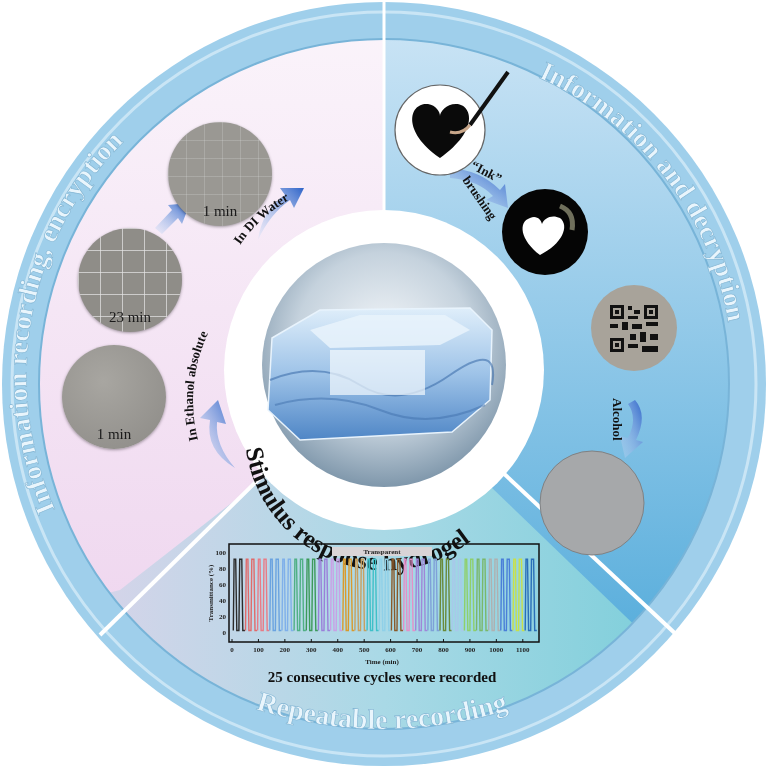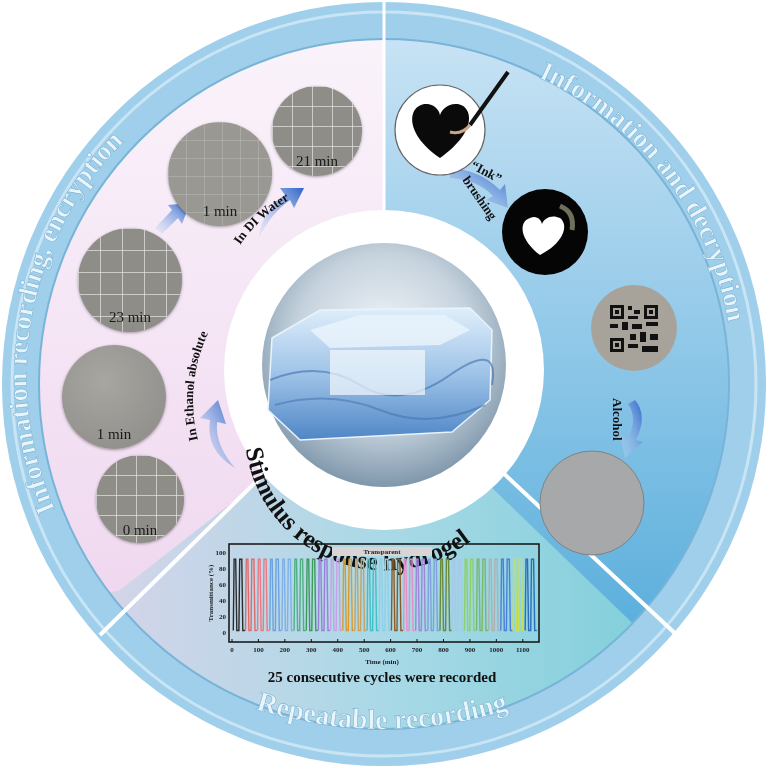--- a/index.html
+++ b/index.html
@@ -227,28 +227,22 @@
           <text x="226" y="587.0909090909091">60</text>
           <text x="226" y="571.2727272727273">80</text>
           <text x="226" y="555.4545454545455">100</text>
         </g>
       <text x="382" y="664" font-family="Liberation Serif, serif" font-size="7" font-weight="bold" text-anchor="middle" fill="#222"><tspan id="t-xlabel">Time (min)</tspan></text>
       <text x="213" y="593" font-family="Liberation Serif, serif" font-size="7" font-weight="bold" text-anchor="middle" fill="#222" transform="rotate(-90 213 593)"><tspan id="t-ylabel">Transmittance (%)</tspan></text>
     </g>
     <text x="382" y="682" font-family="Liberation Serif, serif" font-size="15" font-weight="bold" text-anchor="middle" fill="#111"><tspan id="t-caption">25 consecutive cycles were recorded</tspan></text>
   </svg>
 
-  <div class="disc grid-disc" style="left:96px;top:455px;width:88px;height:88px;">
-    <span class="disc-label" style="bottom:4px;">0 min</span>
-  </div>
   <div class="disc plain-disc" style="left:62px;top:345px;width:104px;height:104px;">
     <span class="disc-label" style="bottom:6px;">1 min</span>
   </div>
   <div class="disc grid-disc" style="left:78px;top:228px;width:104px;height:104px;background-size:22px 22px;">
     <span class="disc-label" style="bottom:6px;margin-top:44px;">23 min</span>
   </div>
   <div class="disc faint-grid" style="left:168px;top:122px;width:104px;height:104px;">
     <span class="disc-label" style="bottom:6px;">1 min</span>
   </div>
-  <div class="disc grid-disc" style="left:272px;top:86px;width:90px;height:90px;">
-    <span class="disc-label" style="bottom:6px;">21 min</span>
-  </div>
 </div>
 
 </body></html>

